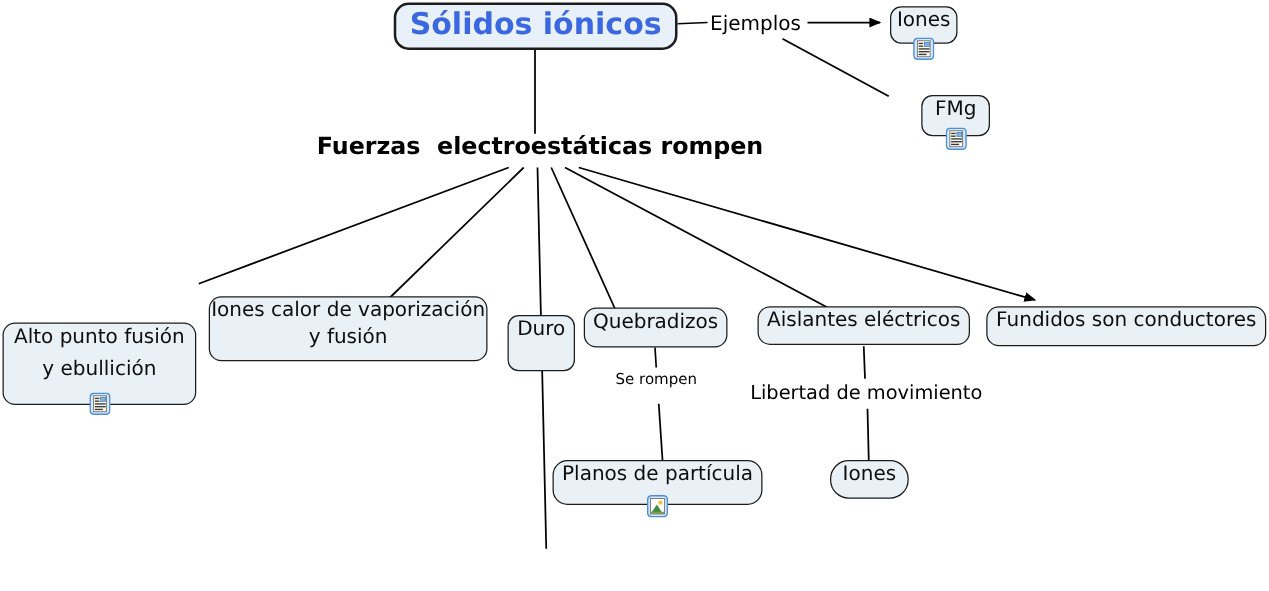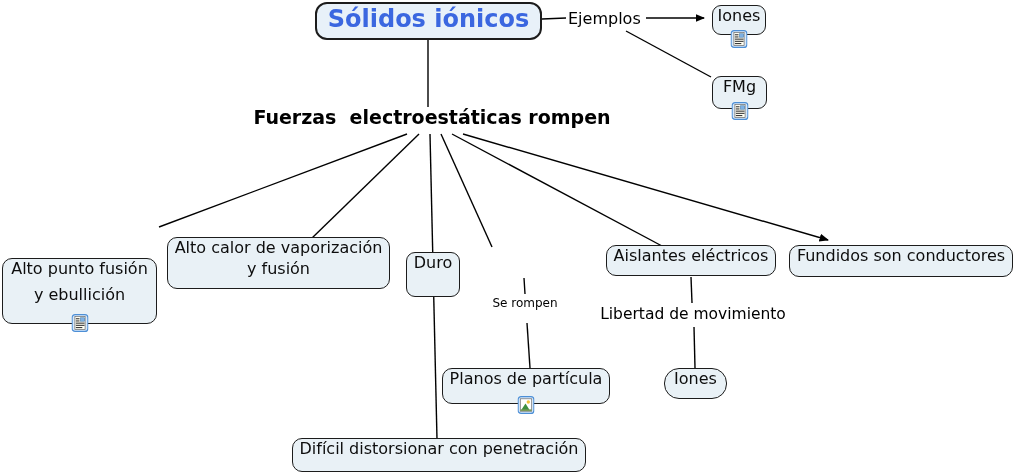--- a/index.html
+++ b/index.html
@@ -80,21 +80,21 @@
         <rect x="9" y="3.8" width="4" height="3.4" fill="#7fb2e5" stroke="#2e6da4" stroke-width="0.5"></rect>
         <rect x="4.4" y="4.2" width="3.6" height="1.1" fill="#3a3a3a"></rect>
         <rect x="4.4" y="6.4" width="3.6" height="1.1" fill="#3a3a3a"></rect>
         <rect x="4.4" y="8.6" width="8.6" height="1.1" fill="#3a3a3a"></rect>
         <rect x="4.4" y="10.8" width="8.6" height="1.1" fill="#3a3a3a"></rect>
         <rect x="4.4" y="13" width="6.4" height="1.1" fill="#3a3a3a"></rect>
       </svg>
     </span>
   </div>
 
-  <div class="concept" style="left:712px;top:76px;width:55px;height:33px;border-radius:9px;">
+  <div class="concept" style="left:737px;top:76px;width:55px;height:33px;border-radius:9px;">
     <span>FMg</span>
     <span class="res-icon" style="bottom:-12px;">
       <svg viewBox="0 0 17 18">
         <rect x="0.6" y="0.6" width="15.8" height="16.8" rx="3" fill="#d8e9fa" stroke="#4d8fd6" stroke-width="1.2"></rect>
         <rect x="3.4" y="2.6" width="10.2" height="12.8" fill="#fffef2" stroke="#6a6a6a" stroke-width="0.7"></rect>
         <rect x="9" y="3.8" width="4" height="3.4" fill="#7fb2e5" stroke="#2e6da4" stroke-width="0.5"></rect>
         <rect x="4.4" y="4.2" width="3.6" height="1.1" fill="#3a3a3a"></rect>
         <rect x="4.4" y="6.4" width="3.6" height="1.1" fill="#3a3a3a"></rect>
         <rect x="4.4" y="8.6" width="8.6" height="1.1" fill="#3a3a3a"></rect>
         <rect x="4.4" y="10.8" width="8.6" height="1.1" fill="#3a3a3a"></rect>
@@ -114,51 +114,51 @@
         <rect x="4.4" y="4.2" width="3.6" height="1.1" fill="#3a3a3a"></rect>
         <rect x="4.4" y="6.4" width="3.6" height="1.1" fill="#3a3a3a"></rect>
         <rect x="4.4" y="8.6" width="8.6" height="1.1" fill="#3a3a3a"></rect>
         <rect x="4.4" y="10.8" width="8.6" height="1.1" fill="#3a3a3a"></rect>
         <rect x="4.4" y="13" width="6.4" height="1.1" fill="#3a3a3a"></rect>
       </svg>
     </span>
   </div>
 
   <div class="concept" style="left:167px;top:237px;width:223px;height:52px;">
-    <span>Alto calor de vaporización</span>
+    <span>Iones calor de vaporización</span>
     <span>y fusión</span>
   </div>
 
   <div class="concept" style="left:406px;top:252px;width:54px;height:45px;border-radius:9px;">
     <span>Duro</span>
   </div>
 
+  <div class="concept" style="left:467px;top:246px;width:115px;height:32px;">
+    <span>Quebradizos</span>
+  </div>
 
   <div class="concept" style="left:606px;top:245px;width:170px;height:31px;">
     <span>Aislantes eléctricos</span>
   </div>
 
   <div class="concept" style="left:789px;top:245px;width:224px;height:32px;">
     <span>Fundidos son conductores</span>
   </div>
 
-  <div class="concept" style="left:442px;top:368px;width:168px;height:36px;">
+  <div class="concept" style="left:442px;top:368px;width:168px;height:36px;border-radius:12px;">
     <span>Planos de partícula</span>
     <span class="res-icon" style="bottom:-11px;">
       <svg viewBox="0 0 17 18">
         <rect x="0.6" y="0.6" width="15.8" height="16.8" rx="3" fill="#d8e9fa" stroke="#4d8fd6" stroke-width="1.2"></rect>
         <rect x="2.8" y="2.8" width="11.4" height="12.4" fill="#ffffff" stroke="#6a6a6a" stroke-width="0.7"></rect>
         <circle cx="10.8" cy="6" r="1.7" fill="#f2c23a"></circle>
         <polygon points="3.4,14.4 8,7.6 12.4,14.4" fill="#3f8f3f"></polygon>
         <rect x="2.9" y="13.4" width="11.2" height="1.7" fill="#7a9a5a"></rect>
       </svg>
     </span>
   </div>
 
   <div class="concept" style="left:664px;top:368px;width:63px;height:31px;border-radius:15px;">
     <span>Iones</span>
   </div>
 
-  <div class="concept" style="left:292px;top:438px;width:294px;height:34px;">
-    <span>Difícil distorsionar con penetración</span>
-  </div>
 
 </div>
 
 </body></html>

